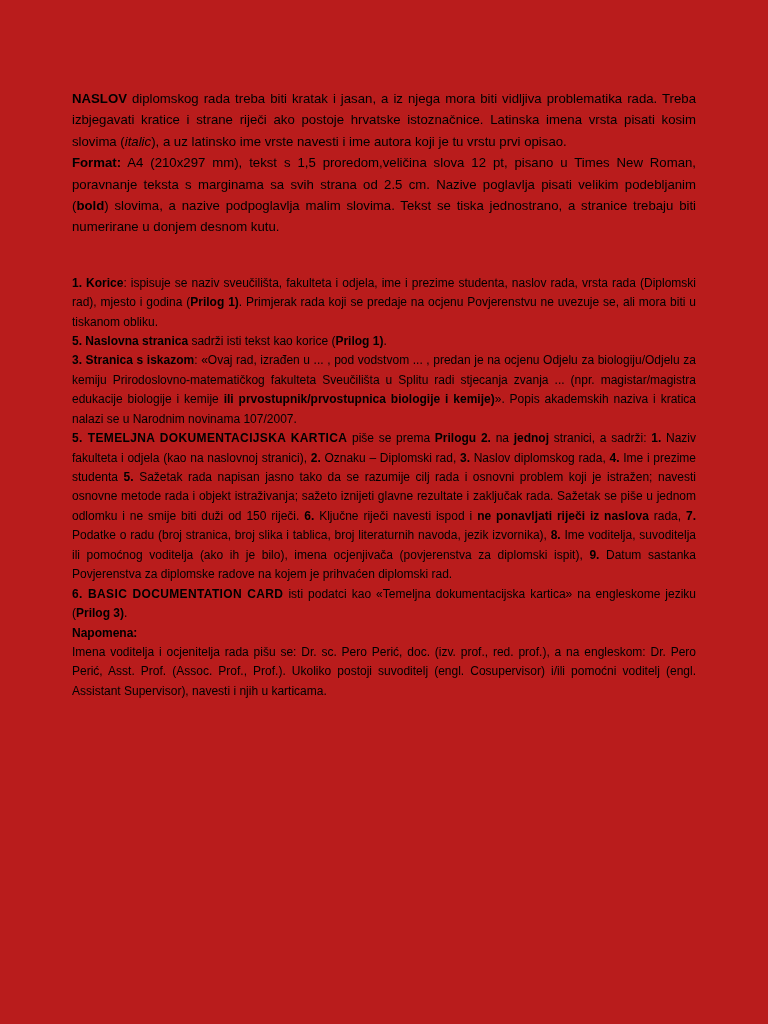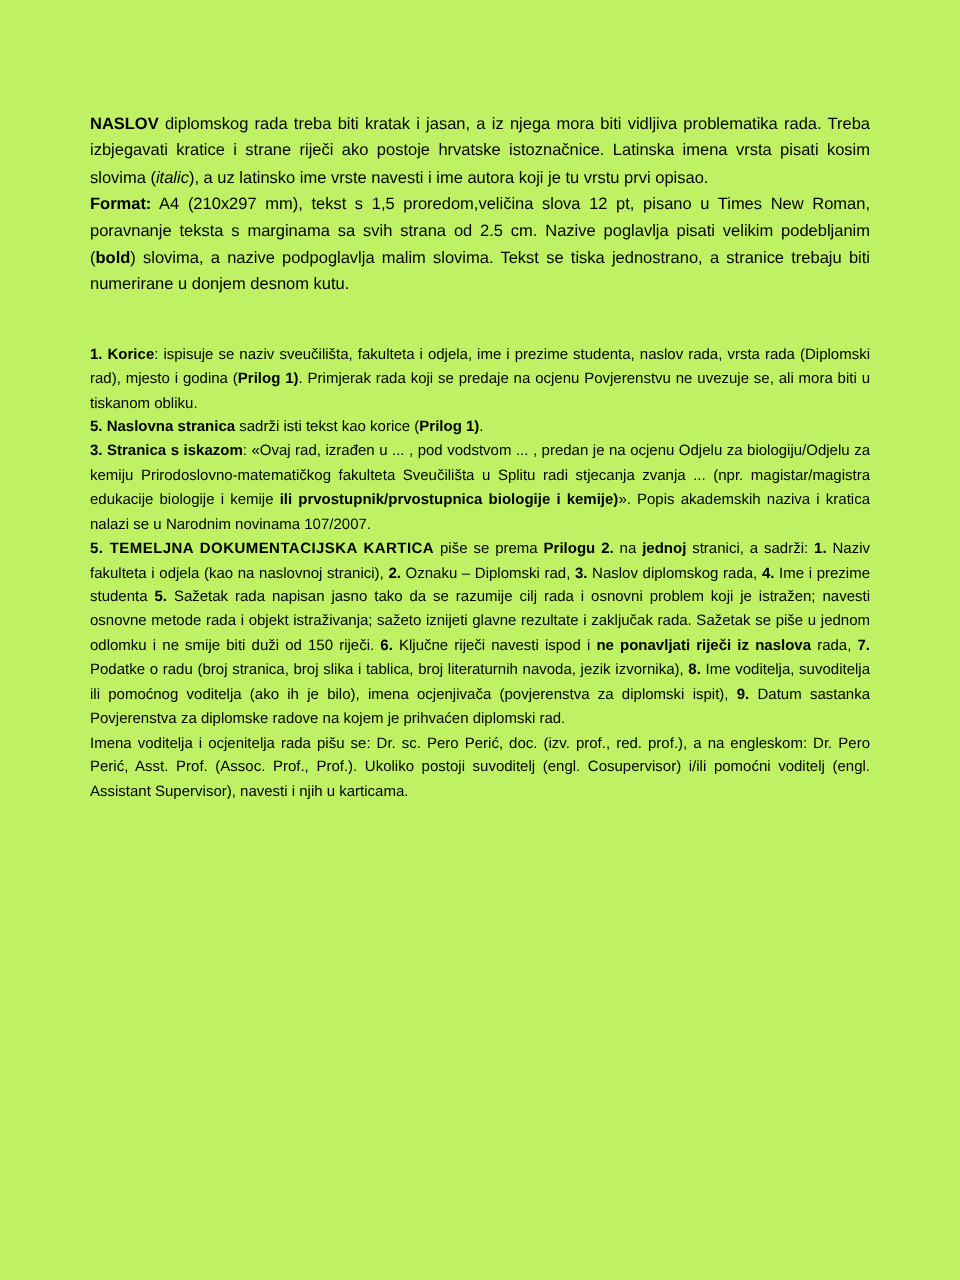--- a/index.html
+++ b/index.html
@@ -11,21 +11,21 @@
     width: 768px;
     min-height: 1024px;
     font-family: "Liberation Sans", sans-serif;
     color: #000000;
   }
   .page {
     width: 768px;
     min-height: 1024px;
     box-sizing: border-box;
     padding: 58px 72px 40px 72px;
-    background: #bef264;
+    background: #b91c1c;
   }
   .doc-title {
     text-align: center;
     font-weight: bold;
     font-size: 13.5px;
     letter-spacing: 0.2px;
     margin: 0 0 30px 0;
   }
   p.para {
     font-size: 13.2px;
@@ -67,19 +67,25 @@
 
   <p class="sec">
     <span class="b">3. Stranica s iskazom</span><span>: «Ovaj rad, izrađen u ... , pod vodstvom ... , predan je na ocjenu Odjelu za biologiju/Odjelu za kemiju Prirodoslovno-matematičkog fakulteta Sveučilišta u Splitu radi stjecanja zvanja ... (npr. magistar/magistra edukacije biologije i kemije </span><span class="b">ili prvostupnik/prvostupnica biologije i kemije)</span><span>». Popis akademskih naziva i kratica nalazi se u Narodnim novinama 107/2007.</span>
   </p>
 
 
   <p class="sec">
     <span class="b spaced">5.  TEMELJNA  DOKUMENTACIJSKA  KARTICA</span><span>  piše  se  prema  </span><span class="b">Prilogu 2.</span><span>  na  </span><span class="b">jednoj</span><span>  stranici,  a  sadrži:  </span><span class="b">1.</span><span>  Naziv  fakulteta  i  odjela  (kao  na  naslovnoj  stranici),  </span><span class="b">2.</span><span>  Oznaku  –  Diplomski  rad,  </span><span class="b">3.</span><span>  Naslov diplomskog rada, </span><span class="b">4.</span><span> Ime i prezime studenta </span><span class="b">5.</span><span> Sažetak rada  napisan jasno tako da se razumije cilj rada i osnovni problem koji je istražen; navesti osnovne metode rada i objekt istraživanja; sažeto iznijeti glavne rezultate i zaključak rada. Sažetak se piše u jednom odlomku i ne smije biti duži od 150 riječi. </span><span class="b">6.</span><span> Ključne riječi navesti ispod i </span><span class="b">ne ponavljati riječi iz naslova</span><span> rada, </span><span class="b">7.</span><span> Podatke o radu (broj stranica, broj slika i tablica, broj literaturnih navoda, jezik izvornika), </span><span class="b">8.</span><span> Ime voditelja, suvoditelja ili pomoćnog voditelja (ako ih je bilo), imena ocjenjivača (povjerenstva za diplomski ispit), </span><span class="b">9.</span><span> Datum sastanka Povjerenstva za diplomske radove na kojem je prihvaćen diplomski rad.</span>
   </p>
 
+  <p class="sec">
+    <span class="b spaced">6.  BASIC  DOCUMENTATION  CARD</span><span> isti podatci kao «Temeljna dokumentacijska kartica» na engleskome jeziku (</span><span class="b">Prilog 3)</span><span>.</span>
+  </p>
 
+  <p class="sec">
+    <span class="b">Napomena:</span>
+  </p>
 
   <p class="sec">
     <span>Imena  voditelja  i  ocjenitelja  rada  pišu  se:  Dr.  sc.  Pero  Perić,  doc.  (izv.  prof.,  red.  prof.),  a  na engleskom:  Dr.  Pero  Perić,  Asst.  Prof.  (Assoc.  Prof.,  Prof.).  Ukoliko  postoji  suvoditelj  (engl. Cosupervisor) i/ili pomoćni voditelj (engl. Assistant Supervisor), navesti i njih u karticama.</span>
   </p>
 
 </div>
 
 </body></html>

